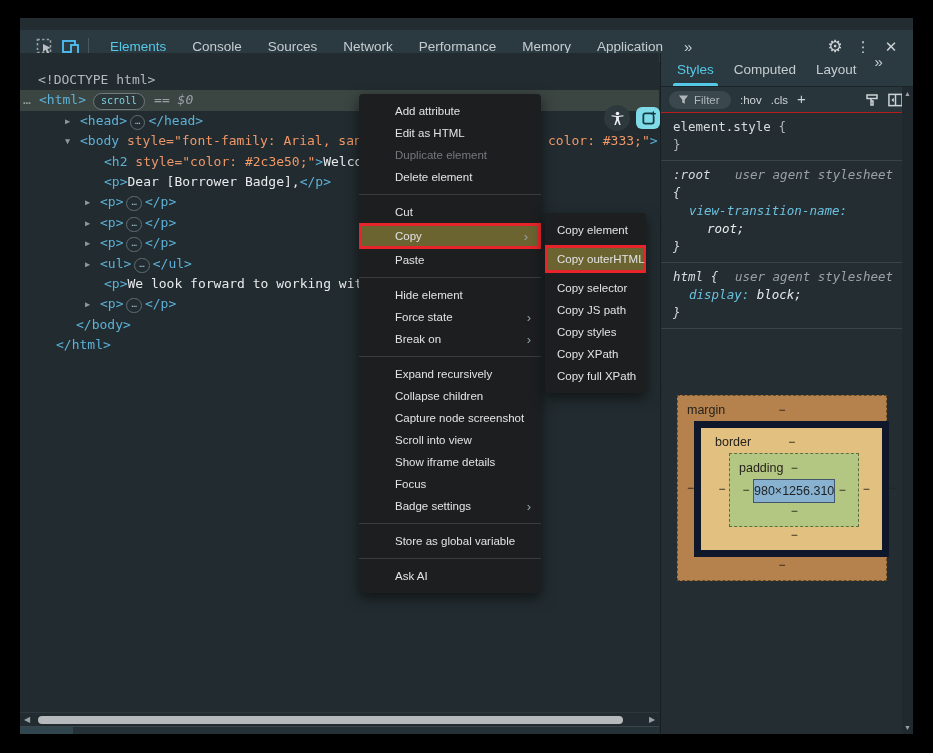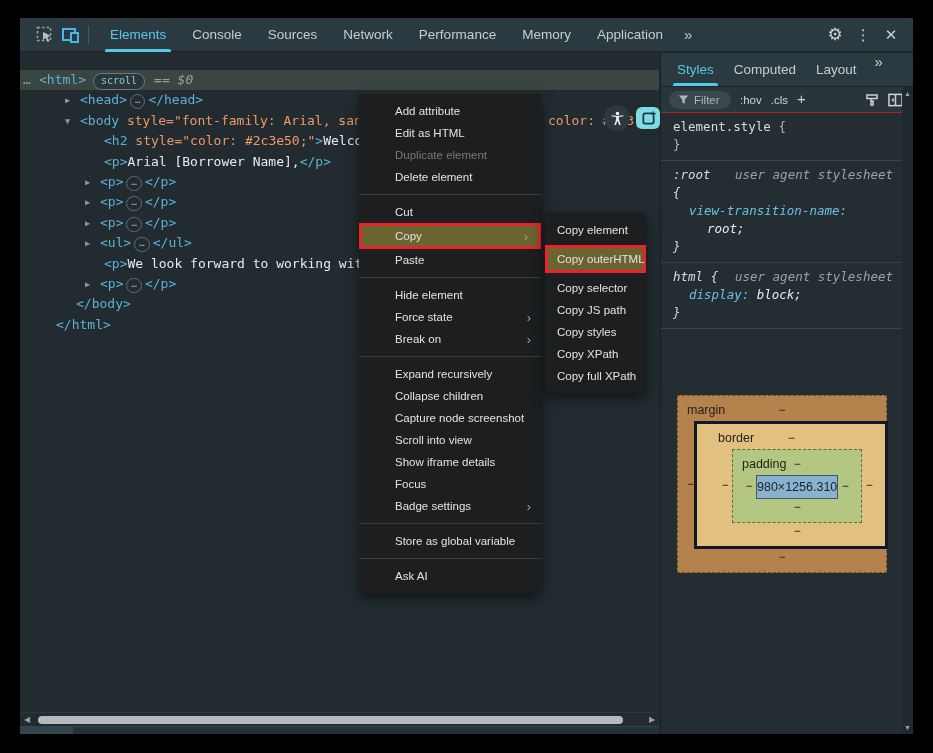--- a/index.html
+++ b/index.html
@@ -3,21 +3,21 @@
 <meta charset="utf-8">
 <style>
   * { margin:0; padding:0; box-sizing:border-box; }
   html,body { width:933px; height:753px; background:#000; overflow:hidden; }
   body { font-family:"Liberation Sans", sans-serif; }
   #frame { position:absolute; inset:0; background:#000; }
   #devtools { position:absolute; left:20px; top:18px; width:893px; height:716px;
               background:#232d31; overflow:hidden; }
 
   
-  .main-toolbar { position:absolute; left:0; top:0; width:893px; height:34px;
+  .main-toolbar { position:absolute; left:0; top:12px; width:893px; height:34px;
                   background:#2b3a41; border-bottom:1px solid #1b2529;
                   display:flex; align-items:center; }
   .tb-icon { width:26px; height:26px; display:flex; align-items:center; justify-content:center; cursor:pointer; }
   .tb-sep { width:1px; height:18px; background:#4a585f; margin:0 8px 0 4px; }
   .tabs { display:flex; height:34px; align-items:stretch; }
   .tab { padding:0 13px; display:flex; align-items:center; color:#c6cdd1; font-size:13.5px;
          position:relative; cursor:pointer; white-space:nowrap; }
   .tab.active { color:#55c9e8; }
   .tab.active::after { content:""; position:absolute; left:8px; right:8px; bottom:0; height:3px;
                        background:#55c9e8; border-radius:2px 2px 0 0; }
@@ -87,21 +87,21 @@
                    color:#d7dbde; }
   .s-it { font-style:italic; }
   .s-origin { float:right; color:#9aa0a6; margin-right:8px; }
   .s-prop { color:#6cc1e0; }
   .s-val { color:#e8eaed; }
   .s-ind1 { padding-left:16px; } .s-ind2 { padding-left:34px; }
 
   
   .boxmodel-wrap { position:absolute; left:16px; top:342px; }
   .bm-margin { width:210px; background:#b5824e; border:1px dashed #6b4d27; padding:6px 9px 7px 9px; position:relative; }
-  .bm-border { background:#e2c07f; border:3px solid #0f172a; padding:6px 9px 7px 21px; position:relative; margin-top:3px; }
+  .bm-border { background:#e2c07f; border:7px solid #0f172a; padding:6px 9px 7px 14px; position:relative; margin-top:3px; }
   .bm-padding { background:#b3c783; border:1px dashed #5f6e3a; padding:6px 9px 7px 9px; position:relative; margin-top:3px; }
   .bm-content { background:#88b2cf; border:1px solid #43566b; height:24px; margin-top:3px;
                 display:flex; align-items:center; justify-content:center;
                 color:#1d2226; font-size:12.5px; }
   .bm-row { display:flex; align-items:center; color:#26221b; font-size:12.5px; height:16px; }
   .bm-label { margin-right:auto; }
   .bm-dash-c { position:absolute; left:50%; transform:translateX(-50%); color:#26221b; font-size:12px; }
   .bm-side { display:flex; align-items:center; }
   .bm-side .sd { color:#26221b; font-size:12px; width:14px; text-align:center; }
   .bm-mid { flex:1; }
@@ -160,25 +160,26 @@
     <div class="more-tabs">»</div>
     <div class="tb-right">
       <div class="glyph" style="font-size:17px">⚙</div>
       <div class="glyph">⋮</div>
       <div class="glyph">✕</div>
     </div>
   </div>
 
   <div class="dom-panel">
     <div class="dom-code" id="dom-lines">
+          <div class="line"><span class="code" style="margin-left: 18px;"><span class="c-gray">&lt;!DOCTYPE html&gt;</span></span></div>
           <div class="line selected"><span class="gutter">…</span><span class="code" style="margin-left: 19px;"><span class="c-tag">&lt;html&gt;</span></span><span class="badge-scroll">scroll</span><span class="eq-dollar">== $0</span></div>
           <div class="line"><span class="arrow" style="left: 45px;">▶</span><span class="code" style="margin-left: 60px;"><span class="c-tag">&lt;head&gt;</span><span class="ell">…</span><span class="c-tag">&lt;/head&gt;</span></span></div>
           <div class="line"><span class="arrow" style="left: 45px;">▼</span><span class="code" style="margin-left: 60px;"><span class="c-tag">&lt;body</span><span class="c-attr"> style="</span><span class="c-val">font-family: Arial, sans-s</span></span><span class="tail" style="left: 528px;"><span class="c-val">color: #333;"</span><span class="c-tag">&gt;</span></span></div>
           <div class="line"><span class="code" style="margin-left: 84px;"><span class="c-tag">&lt;h2</span><span class="c-attr"> style="</span><span class="c-val">color: #2c3e50;"</span><span class="c-tag">&gt;</span><span class="c-txt">Welcome to</span></span></div>
-          <div class="line"><span class="code" style="margin-left: 84px;"><span class="c-tag">&lt;p&gt;</span><span class="c-txt">Arial [Borrower Name],</span><span class="c-tag">&lt;/p&gt;</span></span></div>
+          <div class="line"><span class="code" style="margin-left: 84px;"><span class="c-tag">&lt;p&gt;</span><span class="c-txt">Dear [Borrower Badge],</span><span class="c-tag">&lt;/p&gt;</span></span></div>
           <div class="line"><span class="arrow" style="left: 65px;">▶</span><span class="code" style="margin-left: 80px;"><span class="c-tag">&lt;p&gt;</span><span class="ell">…</span><span class="c-tag">&lt;/p&gt;</span></span></div>
           <div class="line"><span class="arrow" style="left: 65px;">▶</span><span class="code" style="margin-left: 80px;"><span class="c-tag">&lt;p&gt;</span><span class="ell">…</span><span class="c-tag">&lt;/p&gt;</span></span></div>
           <div class="line"><span class="arrow" style="left: 65px;">▶</span><span class="code" style="margin-left: 80px;"><span class="c-tag">&lt;p&gt;</span><span class="ell">…</span><span class="c-tag">&lt;/p&gt;</span></span></div>
           <div class="line"><span class="arrow" style="left: 65px;">▶</span><span class="code" style="margin-left: 80px;"><span class="c-tag">&lt;ul&gt;</span><span class="ell">…</span><span class="c-tag">&lt;/ul&gt;</span></span></div>
           <div class="line"><span class="code" style="margin-left: 84px;"><span class="c-tag">&lt;p&gt;</span><span class="c-txt">We look forward to working with you</span></span></div>
           <div class="line"><span class="arrow" style="left: 65px;">▶</span><span class="code" style="margin-left: 80px;"><span class="c-tag">&lt;p&gt;</span><span class="ell">…</span><span class="c-tag">&lt;/p&gt;</span></span></div>
           <div class="line"><span class="code" style="margin-left: 56px;"><span class="c-tag">&lt;/body&gt;</span></span></div>
           <div class="line"><span class="code" style="margin-left: 36px;"><span class="c-tag">&lt;/html&gt;</span></span></div>
         </div>
 

